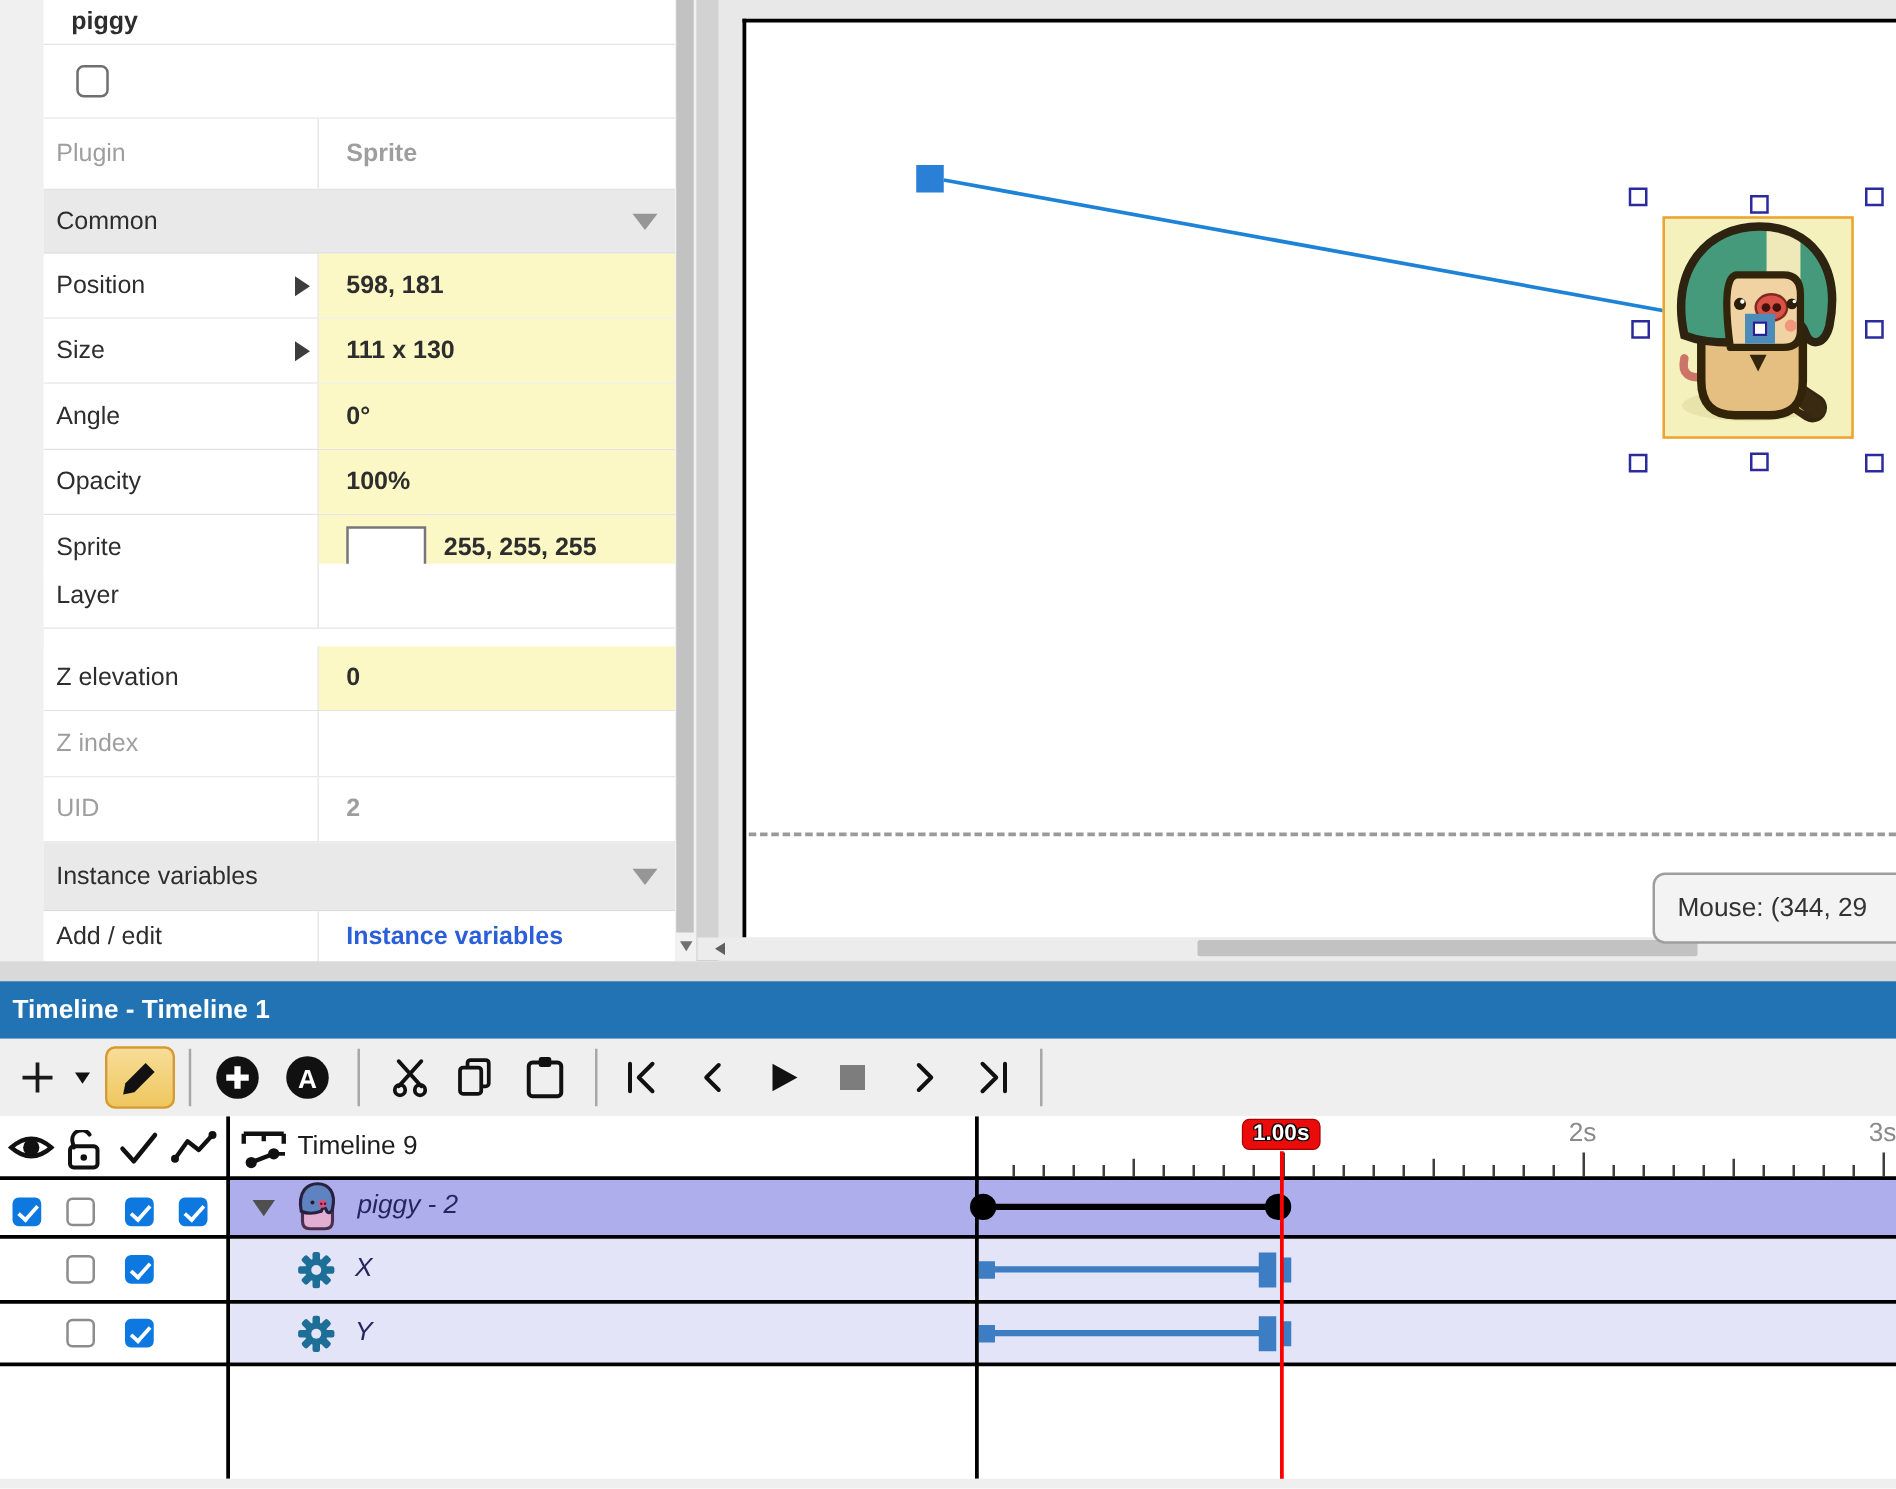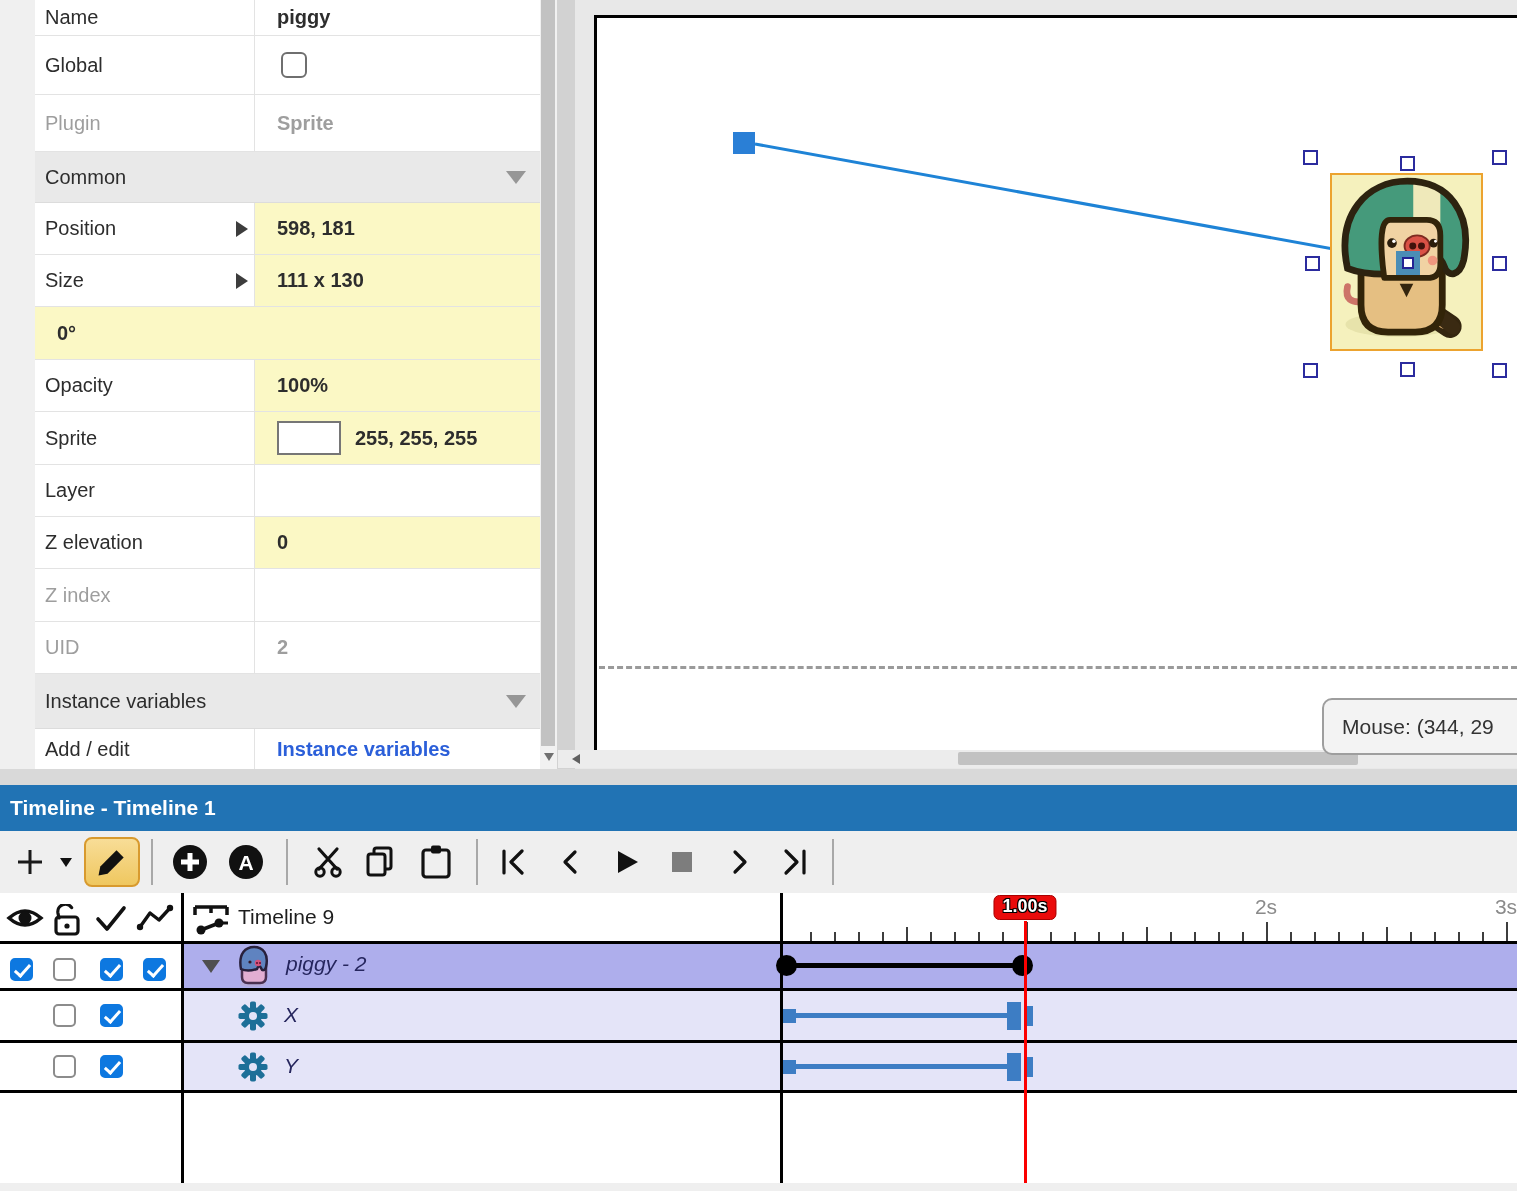--- a/index.html
+++ b/index.html
@@ -97,25 +97,23 @@
     font-size:21px; color:#1d1d1d; }
   .expand-tri { position:absolute; width:0; height:0; border-top:13px solid #4f4f4f;
     border-left:9px solid transparent; border-right:9px solid transparent; }
 </style>
 </head>
 <body>
 
 <div class="abs" id="props-margin"></div>
 
 <div class="prow" style="top:0;height:36px">
-  <div class="lbl">Name</div>
   <div class="val">piggy</div>
 </div>
 <div class="prow" style="top:36px;height:59px">
-  <div class="lbl">Global</div>
   <div class="val">
     <div class="pcheck"></div>
   </div>
 </div>
 <div class="prow dim" style="top:95px;height:57px">
   <div class="lbl">Plugin</div>
   <div class="val">Sprite</div>
 </div>
 <div class="phead" style="top:152px;height:51px">
   <span>Common</span>
@@ -129,34 +127,35 @@
   <div class="val yellow">598, 181</div>
 </div>
 <div class="prow" style="top:255px;height:52px">
   <div class="lbl">
     <span>Size</span>
     <div class="tri-r"></div>
   </div>
   <div class="val yellow">111 x 130</div>
 </div>
 <div class="prow" style="top:307px;height:53px">
+  <div class="lbl">Angle</div>
   <div class="val yellow">0°</div>
 </div>
 <div class="prow" style="top:360px;height:52px">
   <div class="lbl">Opacity</div>
   <div class="val yellow">100%</div>
 </div>
 <div class="prow" style="top:412px;height:53px">
   <div class="lbl">Sprite</div>
   <div class="val yellow">
     <div class="swatch"></div>
     <span>255, 255, 255</span>
   </div>
 </div>
-<div class="prow" style="top:465px;height:52px">
+<div class="prow" style="top:451px;height:52px">
   <div class="lbl">Layer</div>
 </div>
 <div class="prow" style="top:517px;height:52px">
   <div class="lbl">Z elevation</div>
   <div class="val yellow">0</div>
 </div>
 <div class="prow dim" style="top:569px;height:53px">
   <div class="lbl">Z index</div>
 </div>
 <div class="prow dim" style="top:622px;height:52px">

